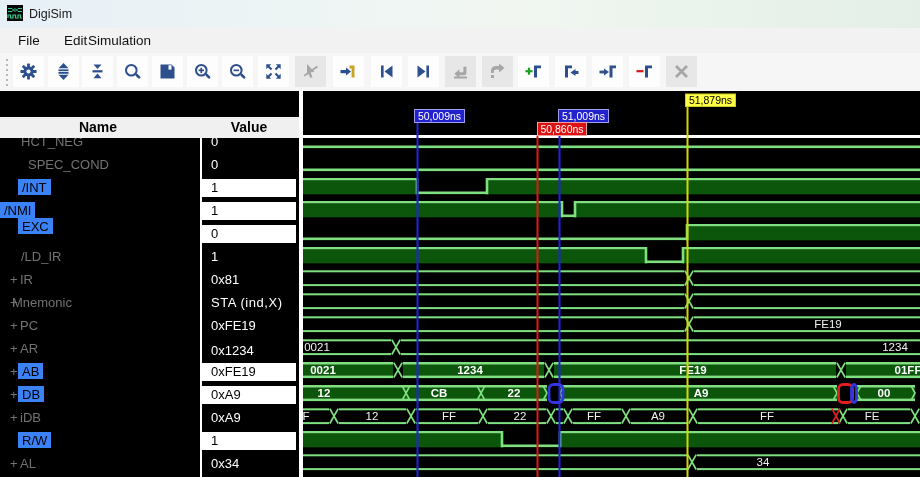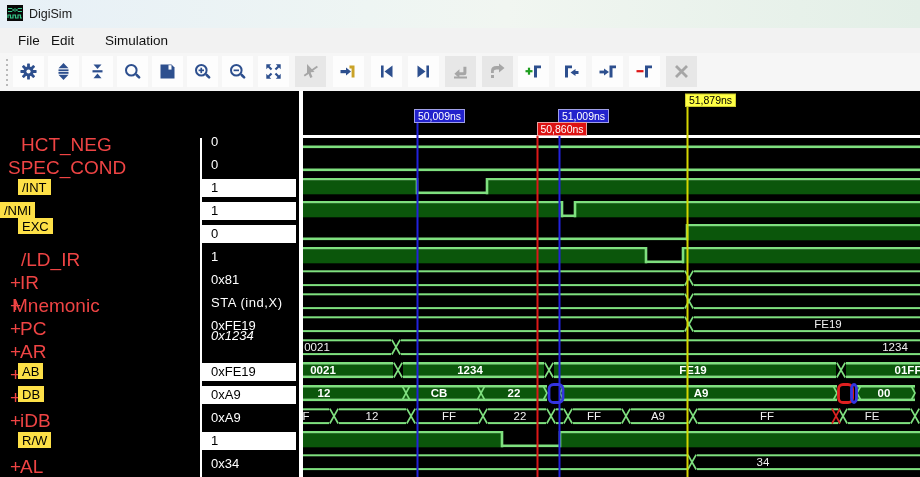--- a/index.html
+++ b/index.html
@@ -6,43 +6,43 @@
   background:linear-gradient(90deg,#e7f0f7 0%,#eef5f3 40%,#f1f6f1 55%,#e3efe7 100%); }
 #titletext { position:absolute; left:29px; top:7px; font-size:12.5px; color:#191919; }
 #menubar { position:absolute; left:0; top:28px; width:920px; height:25px; background:#f2f2f2; }
 .menu { position:absolute; top:5px; font-size:13.5px; color:#111; }
 #toolbar { position:absolute; left:0; top:53px; width:920px; height:37.5px; background:#f6f6f6; }
 .tbtn { position:absolute; top:2.5px; width:31px; height:31px; display:flex; align-items:center; justify-content:center; }
 #grip { position:absolute; left:6px; top:6px; height:27px; width:2px;
   background:repeating-linear-gradient(180deg,#b9b9b9 0 2px,transparent 2px 5px); }
 #main { position:absolute; left:0; top:90.5px; width:920px; height:386.5px; background:#000; }
 #lpanel { position:absolute; left:0; top:92px; width:299px; height:385px; background:#000; overflow:hidden; }
-.nm { position:absolute; color:#ef4444; font-size:19px; white-space:pre; }
-.nbox { position:absolute; background:#fde047; color:#000; font-size:13px; height:16px; line-height:17.5px; padding:0 4px; white-space:pre; }
+.nm { position:absolute; color:#737373; font-size:13px; white-space:pre; }
+.nbox { position:absolute; background:#3b82f6; color:#000; font-size:13px; height:16px; line-height:17.5px; padding:0 4px; white-space:pre; }
 .vl { position:absolute; left:211px; color:#fff; font-size:13px; white-space:pre; }
 .vbox { position:absolute; left:202px; width:94px; background:#fff; color:#000; font-size:13px; height:17.5px; line-height:17.5px; padding-left:9px; white-space:pre; }
 #lhead { position:absolute; left:0; top:25px; width:299px; height:21px; background:#f0f0f0; }
 #lhead div { position:absolute; top:2px; font-size:14px; font-weight:bold; color:#000; width:100px; text-align:center; }
 #colsep { position:absolute; left:199.5px; top:46px; width:2.5px; height:339px; background:#fff; }
 #vsep { position:absolute; left:299px; top:90.5px; width:4px; height:386.5px; background:#fff; }
 #canvas { position:absolute; left:303px; top:92px; width:617px; height:385px; background:#000; overflow:hidden; }
 </style></head>
 <body>
 <div id="titlebar">
     <svg width="16" height="16" viewBox="0 0 16 16" style="position:absolute;left:7px;top:5px">
       <rect width="16" height="16" fill="#080808"></rect>
       <path d="M1 3.5 H5 L8 6.5 L11 3.5 H15 M1 6.5 H5 L8 3.5 L11 6.5 H15" stroke="#35c98a" stroke-width="1" fill="none"></path>
       <path d="M1 13 V10 H3.5 V13 H6 V10 H8.5 V13 H11 V10 H13.5 V13 H15" stroke="#35c98a" stroke-width="1.2" fill="none"></path>
     </svg>
     <div id="titletext">DigiSim</div>
   </div>
 <div id="menubar">
   <div class="menu" style="left:18px">File</div>
-  <div class="menu" style="left:51px">Edit</div>
-  <div class="menu" style="left:105px">Simulation</div>
+  <div class="menu" style="left:64px">Edit</div>
+  <div class="menu" style="left:88px">Simulation</div>
 </div>
 <div id="toolbar">
     <div id="grip"></div>
     <div class="tbtn" style="left:12.5px;background:#fdfdfd">
       <svg width="19" height="19" viewBox="0 0 19 19">
         <rect x="8.1" y="1.4" width="2.8" height="4" rx="0.6" transform="rotate(0 9.5 9.5)" fill="#2d4f8e"></rect>
         <rect x="8.1" y="1.4" width="2.8" height="4" rx="0.6" transform="rotate(45 9.5 9.5)" fill="#2d4f8e"></rect>
         <rect x="8.1" y="1.4" width="2.8" height="4" rx="0.6" transform="rotate(90 9.5 9.5)" fill="#2d4f8e"></rect>
         <rect x="8.1" y="1.4" width="2.8" height="4" rx="0.6" transform="rotate(135 9.5 9.5)" fill="#2d4f8e"></rect>
         <rect x="8.1" y="1.4" width="2.8" height="4" rx="0.6" transform="rotate(180 9.5 9.5)" fill="#2d4f8e"></rect>
@@ -177,57 +177,61 @@
     <div class="tbtn" style="left:665.5px;background:#e7e7e7">
       <svg width="19" height="19" viewBox="0 0 19 19">
         <path d="M4 4 L15 15 M15 4 L4 15" stroke="#a6a6a6" stroke-width="2.8"></path>
       </svg>
     </div>
   </div>
 <div id="main"></div>
 <div id="lpanel">
     <div class="nm" style="left:21px;top:41.7px">HCT_NEG</div>
     <div class="vl" style="top:41.7px;">0</div>
-    <div class="nm" style="left:8px;top:64.7px">SPEC_COND</div>
+    <div class="nm" style="left:28px;top:64.7px">SPEC_COND</div>
     <div class="vl" style="top:64.7px;">0</div>
     <div class="nbox" style="left:18px;top:87.1px">/INT</div>
     <div class="vbox" style="top:87.1px">1</div>
     <div class="nbox" style="left:0;top:110.1px">/NMI</div>
     <div class="vbox" style="top:110.1px">1</div>
     <div class="nbox" style="left:18px;top:126px">EXC</div>
     <div class="vbox" style="top:133.1px">0</div>
     <div class="nm" style="left:21px;top:156.7px">/LD_IR</div>
     <div class="vl" style="top:156.7px;">1</div>
     <div class="nm" style="left:10px;top:179.7px">+</div>
     <div class="nm" style="left:20px;top:179.7px">IR</div>
     <div class="vl" style="top:179.7px;">0x81</div>
     <div class="nm" style="left:10px;top:202.7px">+</div>
     <div class="nm" style="left:12px;top:202.7px">Mnemonic</div>
     <div class="vl" style="top:202.7px;letter-spacing:0.55px;">STA (ind,X)</div>
     <div class="nm" style="left:10px;top:225.7px">+</div>
     <div class="nm" style="left:20px;top:225.7px">PC</div>
     <div class="vl" style="top:225.7px;">0xFE19</div>
     <div class="nm" style="left:10px;top:248.7px">+</div>
     <div class="nm" style="left:20px;top:248.7px">AR</div>
-    <div class="vl" style="top:236px;font-style:italic;">0x1234</div>
+    <div class="vl" style="top:251px;">0x1234</div>
     <div class="nm" style="left:10px;top:271.7px">+</div>
     <div class="nbox" style="left:18px;top:271.1px">AB</div>
     <div class="vbox" style="top:271.1px">0xFE19</div>
     <div class="nm" style="left:10px;top:294.7px">+</div>
     <div class="nbox" style="left:18px;top:294.1px">DB</div>
     <div class="vbox" style="top:294.1px">0xA9</div>
     <div class="nm" style="left:10px;top:317.7px">+</div>
     <div class="nm" style="left:20px;top:317.7px">iDB</div>
     <div class="vl" style="top:317.7px;">0xA9</div>
     <div class="nbox" style="left:18px;top:340.1px">R/W</div>
     <div class="vbox" style="top:340.1px">1</div>
     <div class="nm" style="left:10px;top:363.7px">+</div>
     <div class="nm" style="left:20px;top:363.7px">AL</div>
     <div class="vl" style="top:363.7px;">0x34</div>
   <div id="colsep"></div>
+  <div id="lhead">
+      <div style="left:48px">Name</div>
+      <div style="left:199px">Value</div>
+    </div>
   <div style="position:absolute;left:0;top:0;width:299px;height:25px;background:#000"></div>
 </div>
 <div id="vsep"></div>
 <div id="canvas">
     <svg width="617" height="385" viewBox="0 0 617 385" style="position:absolute;left:0;top:0" font-family="Liberation Sans, sans-serif">
       <rect x="0.0" y="53.5" width="617.0" height="2.6" fill="#7fe07f"></rect>
       <rect x="0.0" y="76.5" width="617.0" height="2.6" fill="#7fe07f"></rect>
       <rect x="0.0" y="86.0" width="114.0" height="2.6" fill="#7fe07f"></rect>
       <rect x="0.0" y="88.5" width="114.0" height="13.8" fill="#0b560b"></rect>
       <rect x="114.0" y="99.5" width="70.0" height="2.6" fill="#7fe07f"></rect>

